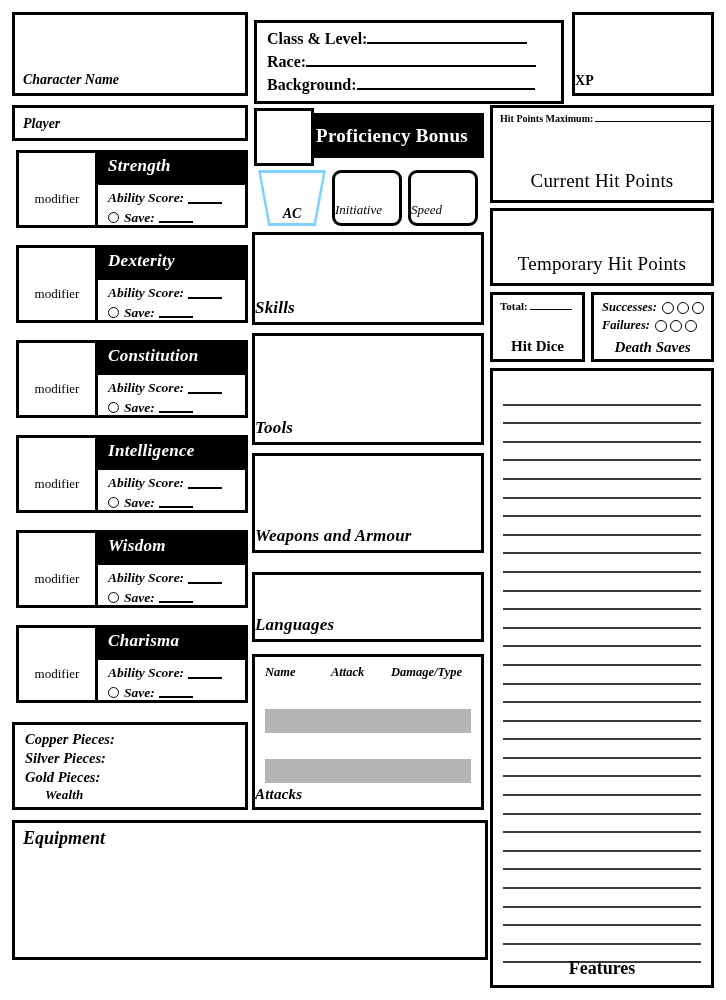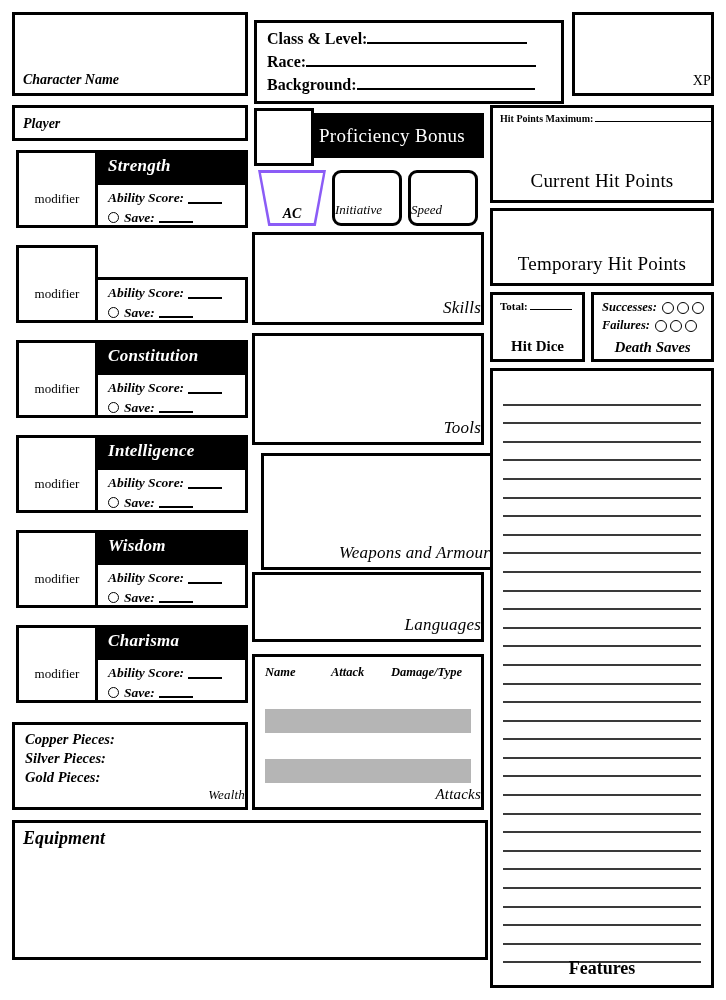--- a/index.html
+++ b/index.html
@@ -21,23 +21,23 @@
   
   .box {
     position: absolute;
     border: 3px solid #000;
     background: #fff;
   }
 
   .label-bottom {
     position: absolute;
     left: 0; right: 0; bottom: 4px;
-    text-align: right;
-    font-style: italic;
-    font-weight: 400;
+    text-align: left;
+    font-style: italic;
+    font-weight: 700;
     letter-spacing: .2px;
     margin-top: 7px;
   }
   .label-bl {
     position: absolute;
     left: 8px; bottom: 5px;
     font-style: italic;
     font-weight: 600;
   }
   .label-tl {
@@ -156,29 +156,29 @@
   #prof-banner {
     position: absolute;
     left: 300px; top: 113px;
     width: 184px; height: 45px;
     background: #000;
     color: #fff;
     display: flex;
     align-items: center;
     justify-content: center;
     font-size: 19px;
-    font-weight: 400;
+    font-weight: 700;
     letter-spacing: .3px;
   }
 
   #ac-shape {
     position: absolute;
     left: 258px; top: 170px;
     width: 68px; height: 56px;
-    background: #8b5cf6;
+    background: #7dd3fc;
     clip-path: polygon(0% 0%, 100% 0%, 85% 100%, 15% 100%);
   }
   #ac-shape .inner {
     position: absolute;
     inset: 3px;
     background: #fff;
     clip-path: polygon(0% 0%, 100% 0%, 85% 100%, 15% 100%);
   }
   #ac-shape .txt {
     position: absolute;
@@ -203,21 +203,21 @@
   .rrect span {
     position: absolute;
     left: 0; right: 0; bottom: 5px;
     text-align: left;
     font-size: 13px;
     font-style: italic;
   }
 
   #skills-box    { left: 252px; top: 232px; width: 232px; height: 93px; }
   #tools-box     { left: 252px; top: 333px; width: 232px; height: 112px; }
-  #weapons-box   { left: 261px; top: 453px; width: 232px; height: 117px; }
+  #weapons-box   { left: 252px; top: 453px; width: 232px; height: 100px; }
   #languages-box { left: 252px; top: 572px; width: 232px; height: 70px; }
   #attacks-box   { left: 252px; top: 654px; width: 232px; height: 156px; }
 
   .atk-head {
     position: absolute;
     top: 8px;
     font-size: 12.5px;
     font-weight: 700;
     font-style: italic;
   }
@@ -354,20 +354,21 @@
           <span>Save:</span>
           <span class="rule"></span>
       </div>
     </div>
   </div>
 
   <div class="abil" style="top:243px;">
     <div class="abil-mod">
       <span>modifier</span>
     </div>
+    <div class="abil-name">Dexterity</div>
     <div class="abil-body">
       <div class="abil-row">
         <span>Ability Score:</span>
           <span class="rule"></span>
       </div>
       <div class="abil-row">
         <span class="circ"></span>
           <span>Save:</span>
           <span class="rule"></span>
       </div>
@@ -449,21 +450,21 @@
   <div class="box" id="wealth-box">
     <div class="wealth-line" style="top:6px;">
       <span>Copper Pieces:</span>
     </div>
     <div class="wealth-line" style="top:25px;">
       <span>Silver Pieces:</span>
     </div>
     <div class="wealth-line" style="top:44px;">
       <span>Gold Pieces:</span>
     </div>
-    <span class="label-bottom" style="font-size:13px;">Wealth</span>
+    <span class="label-bottom" style="font-size:13px;padding-left:30px;">Wealth</span>
   </div>
 
   <div class="box" id="equip-box">
     <span class="label-tl" style="font-size:18px;">Equipment</span>
   </div>
 
   <div class="box" id="prof-small-box"></div>
   <div id="prof-banner">Proficiency Bonus</div>
 
   <div id="ac-shape">

